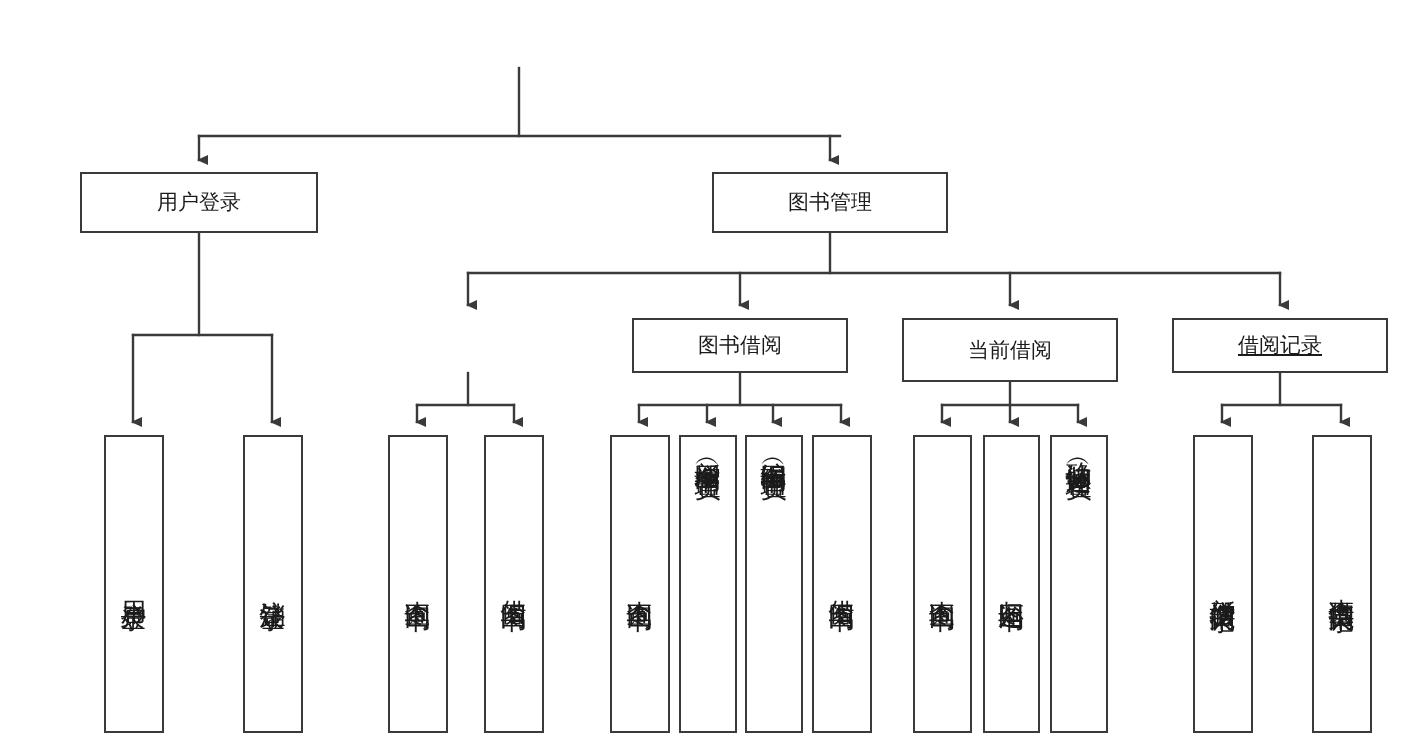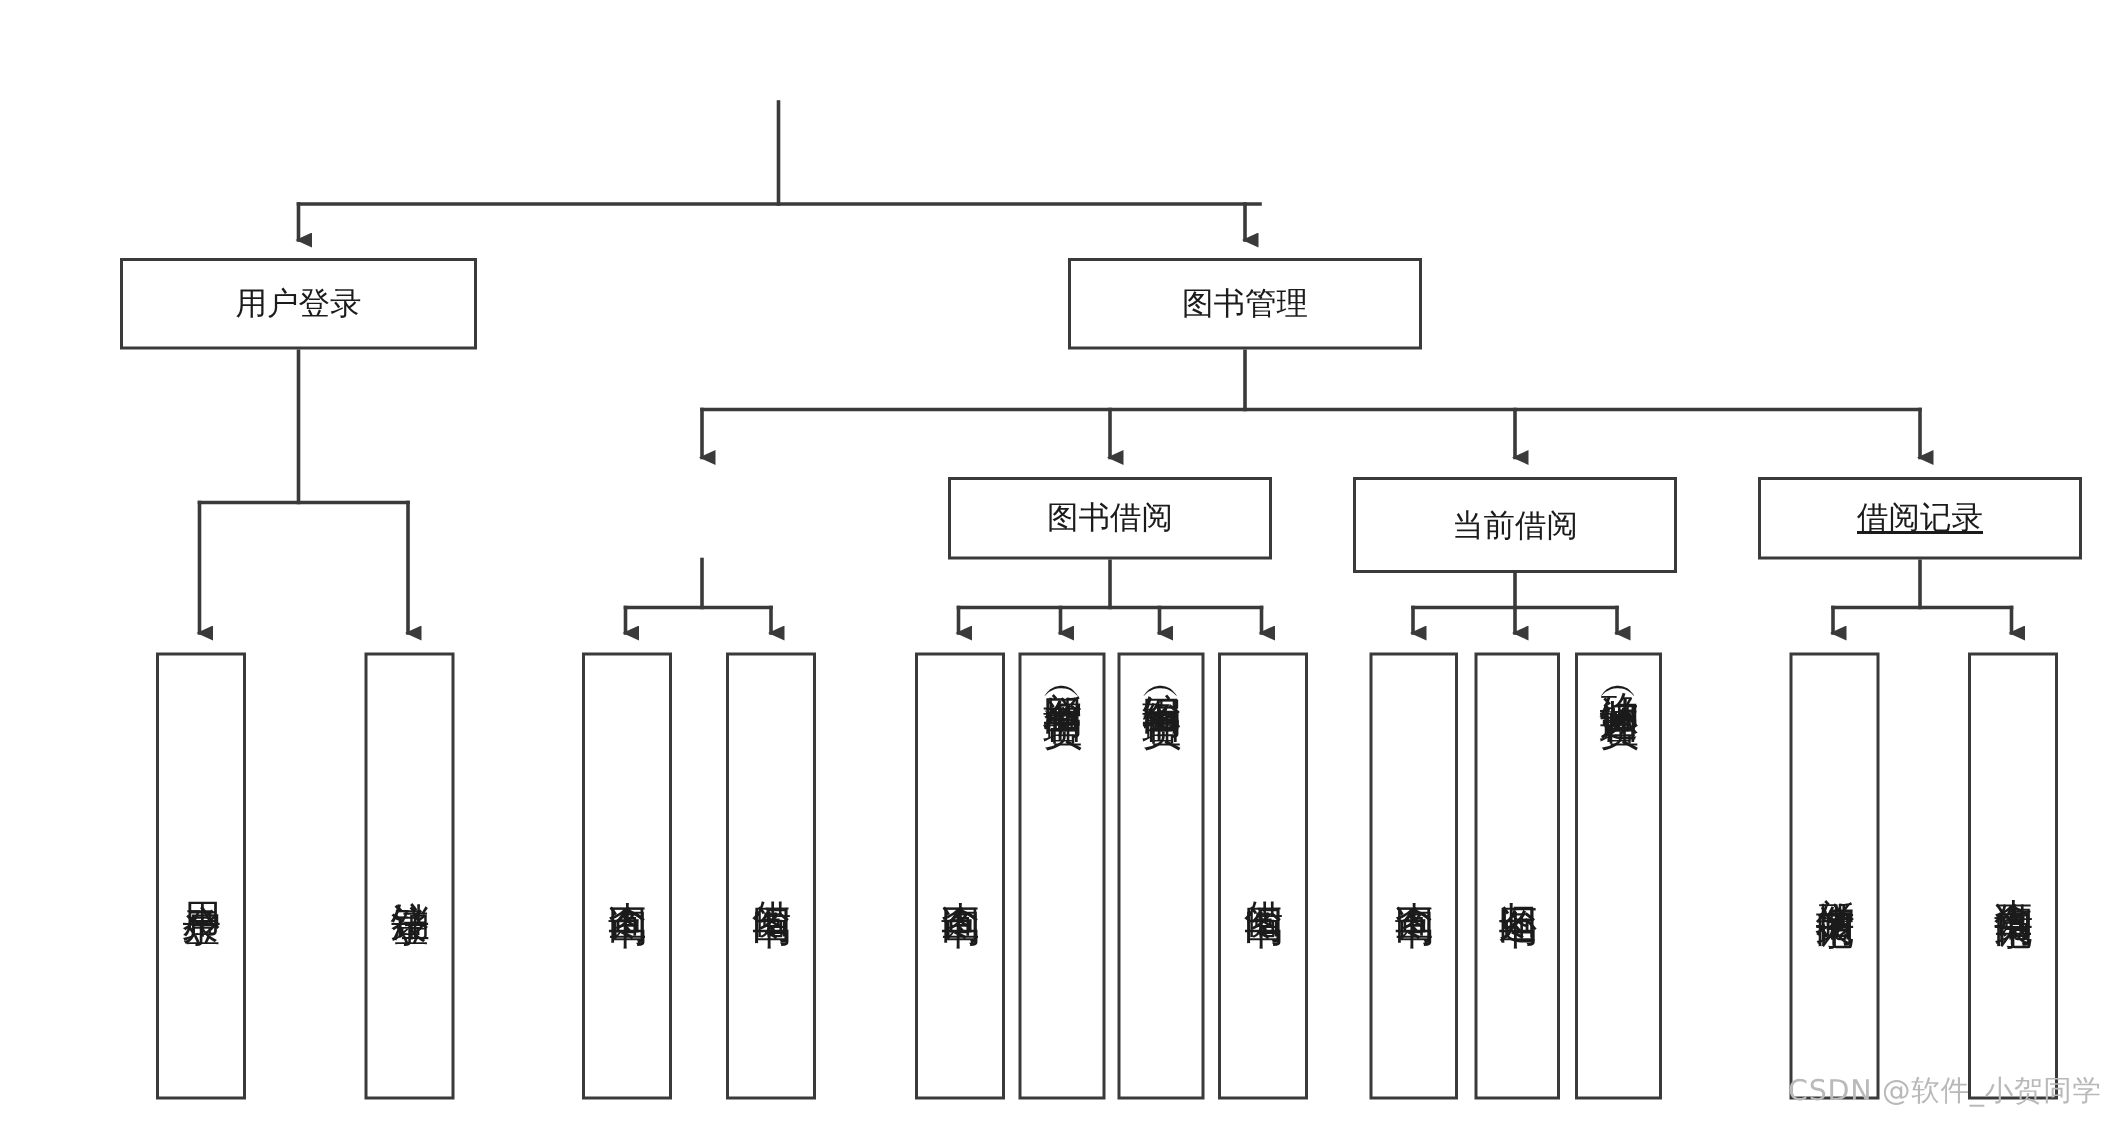--- a/index.html
+++ b/index.html
@@ -180,15 +180,14 @@
   </div>
 
   <div class="node v mid" style="left:1193px;top:435px;width:60px;height:298px;">
     <span class="label">新增借阅记录</span>
   </div>
 
   <div class="node v mid" style="left:1312px;top:435px;width:60px;height:298px;">
     <span class="label">查询借阅记录</span>
   </div>
 
-  <div class="watermark" style="left:1192px;top:714px;">CSDN @软件_小贺同学</div>
 
 </div>
 
 </body></html>

